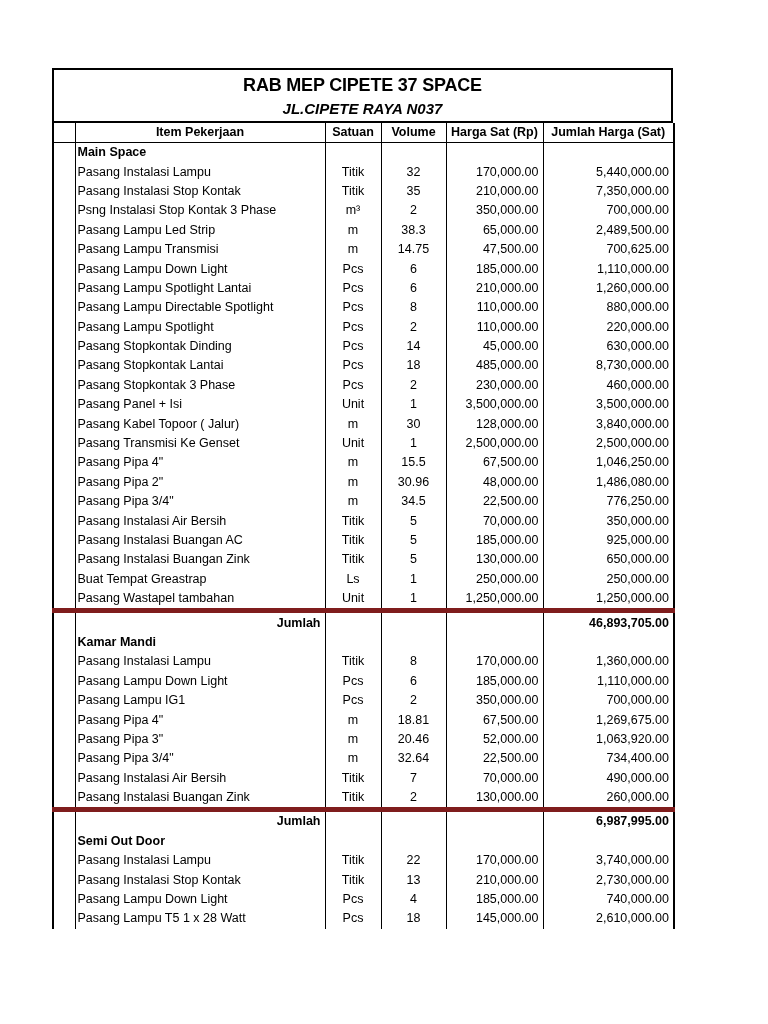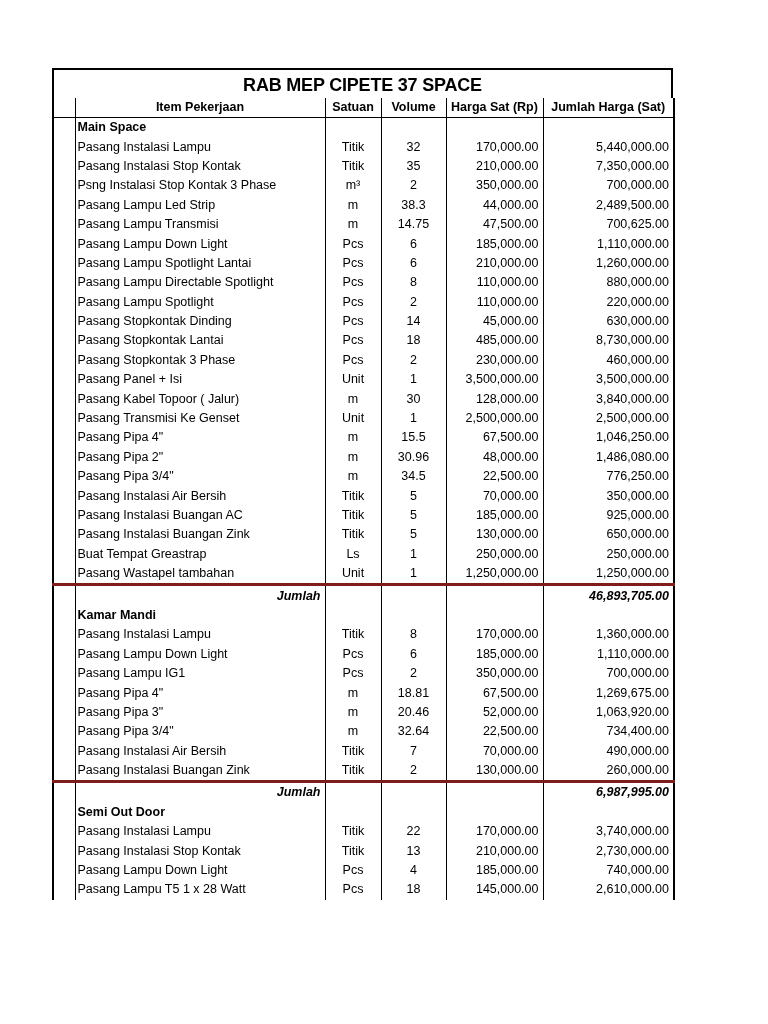--- a/index.html
+++ b/index.html
@@ -15,29 +15,30 @@
   td, th { padding: 0 2px; height: 19.4px; line-height: 19px; white-space: nowrap; overflow: hidden;
            border-left: 1px solid #000; border-right: 1px solid #000; }
   td:first-child, th:first-child { border-left: 2px solid #000; padding-left: 28px; }
   td:last-child, th:last-child { border-right: 2px solid #000; }
   th { font-weight: bold; border-bottom: 1px solid #000; height: 19px; }
   .no { text-align: right; padding-right: 1px; }
   .c { text-align: center; }
   .r { text-align: right; padding-right: 4px; }
   .sec-letter { text-align: left; font-weight: bold; }
   .sec-name { font-weight: bold; margin-left: 46px; }
-  tr.total td { border-top: 3px solid #7f1d1d; font-weight: bold; font-style: italic; }
+  tr.total td { border-top: 5px solid #7f1d1d; font-weight: bold; }
   tr.total td.r { text-align: right; }
 </style>
 </head>
 <body>
 
 <div class="sheet">
   <div class="title-block">
     <div class="title">RAB MEP CIPETE 37 SPACE</div>
+    <div class="subtitle">JL.CIPETE RAYA N037</div>
   </div>
   <table>
     <colgroup>
       <col class="c-no">
         <col class="c-item">
         <col class="c-sat">
         <col class="c-vol">
         <col class="c-harga">
         <col class="c-jml">
     </colgroup>
@@ -82,21 +83,21 @@
           <td class="c">m³</td>
           <td class="c">2</td>
           <td class="r">350,000.00</td>
           <td class="r">700,000.00</td>
         </tr>
         <tr>
           <td class="no">4</td>
           <td class="">Pasang Lampu Led Strip</td>
           <td class="c">m</td>
           <td class="c">38.3</td>
-          <td class="r">44,000.00</td>
+          <td class="r">65,000.00</td>
           <td class="r">2,489,500.00</td>
         </tr>
         <tr>
           <td class="no">5</td>
           <td class="">Pasang Lampu Transmisi</td>
           <td class="c">m</td>
           <td class="c">14.75</td>
           <td class="r">47,500.00</td>
           <td class="r">700,625.00</td>
         </tr>

